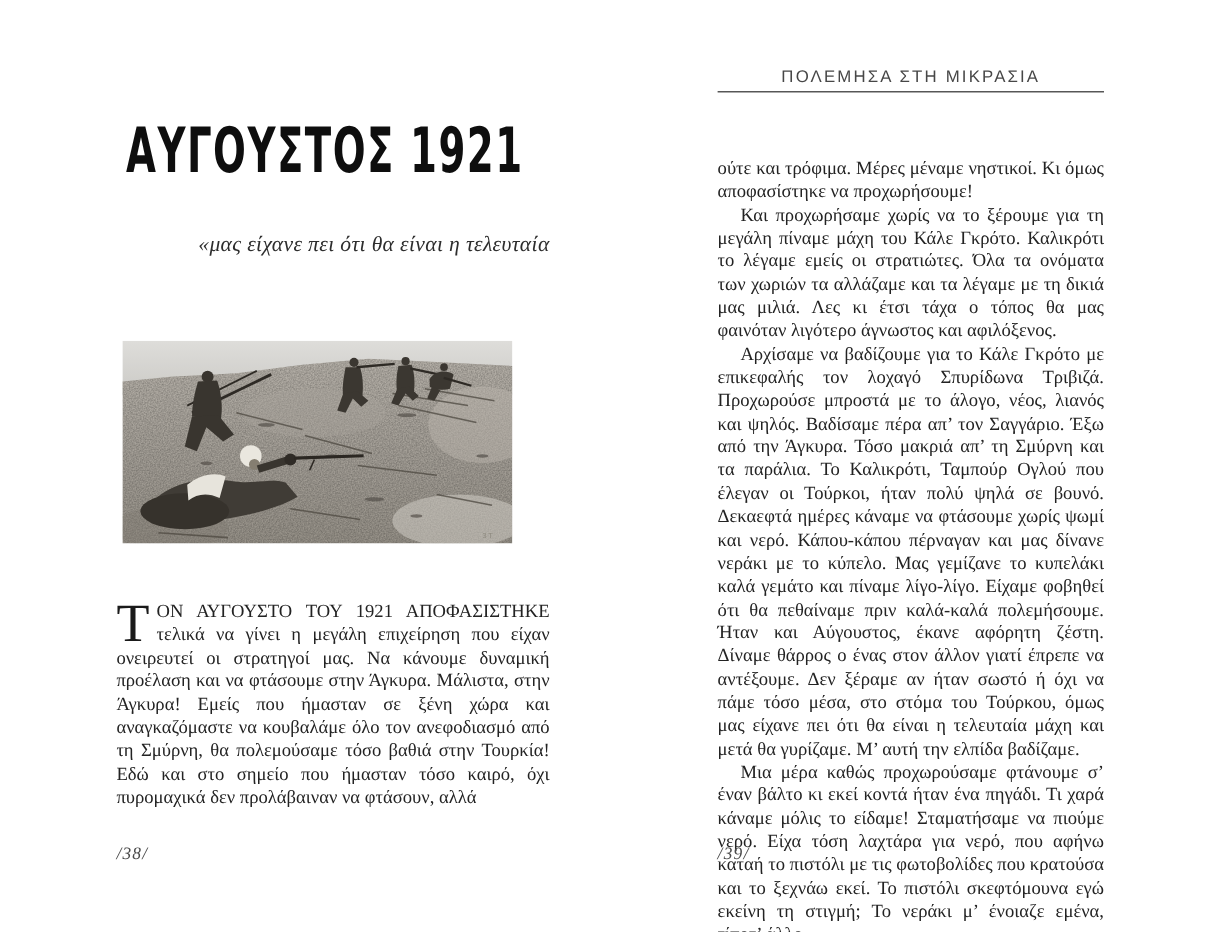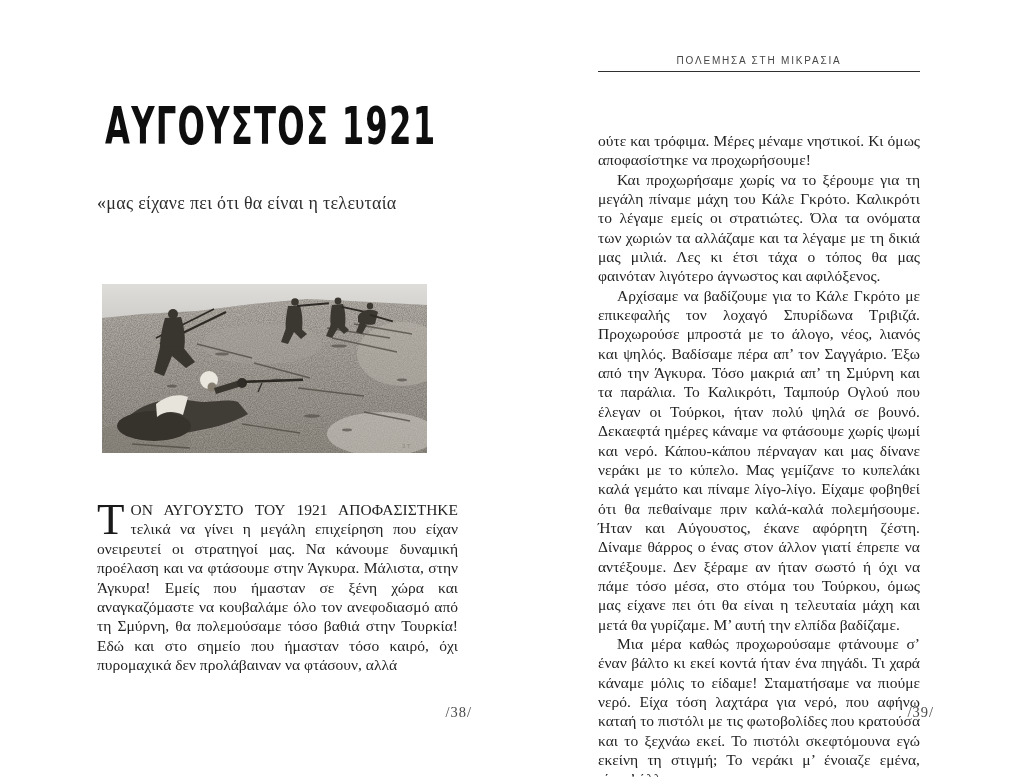--- a/index.html
+++ b/index.html
@@ -13,45 +13,45 @@
 
   
   .chapter-title{
     position:absolute;left:8px;top:96px;margin:0;
     font-family:"DejaVu Sans", sans-serif;font-weight:900;font-size:52px;
     letter-spacing:2px;color:#0e0e0e;white-space:nowrap;
     transform:scaleX(0.62);transform-origin:left top;
   }
   .epigraph{
     position:absolute;left:0;top:193px;width:100%;
-    font-size:18px;line-height:20px;text-align:left;
+    font-style:italic;font-size:18px;line-height:20px;text-align:right;
     color:#2e2e2e;letter-spacing:0.3px;
   }
   .photo-figure{position:absolute;left:5px;top:284px;width:325px;height:169px;margin:0;}
   .photo-figure svg{display:block;}
   .body-left{
     position:absolute;left:0;top:500px;width:100%;margin:0;
     font-size:15.5px;line-height:19.4px;text-align:justify;
   }
   .dropcap{
     float:left;font-size:45px;line-height:34px;padding:2px 6px 0 0;
     color:#1a1a1a;font-weight:400;
   }
   .pagenum{
-    position:absolute;left:14px;top:704px;width:100%;text-align:right;
-    font-size:14.5px;color:#4a4a4a;letter-spacing:1px;
+    position:absolute;left:0;top:704px;width:100%;text-align:left;
+    font-style:italic;font-size:14.5px;color:#4a4a4a;letter-spacing:1px;
   }
 
   
   .running-head{
     position:absolute;left:0;top:55px;width:100%;
     border-bottom:1.2px solid #2f2f2f;padding-bottom:5px;
   }
   .running-head-text{
-    font-family:"Liberation Sans", sans-serif;font-size:10px;
+    font-family:"Liberation Sans", sans-serif;font-size:14px;
     letter-spacing:1.8px;color:#474747;text-align:center;
   }
   .body-right{
     position:absolute;left:0;top:99px;width:100%;
     font-size:15.5px;line-height:19.35px;text-align:justify;margin-top:32px;
   }
   .body-right p{margin:0;}
   .body-right p.indent{text-indent:19px;}
 </style>
 </head>

